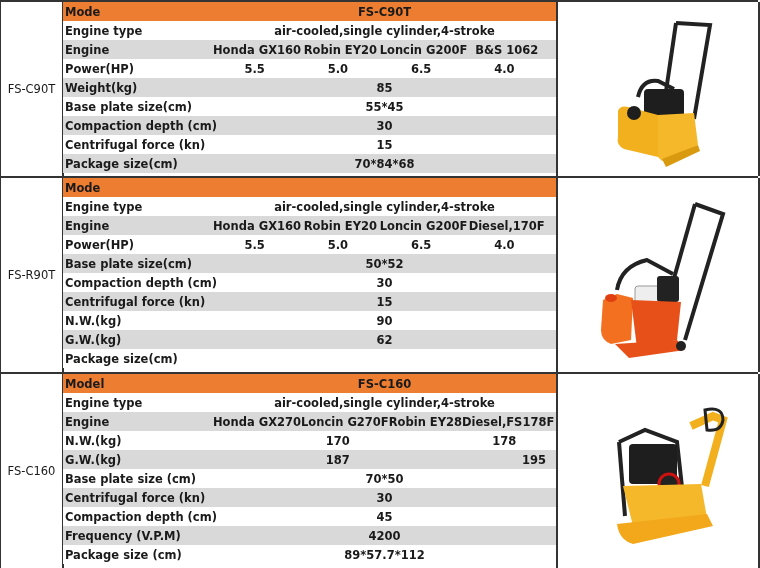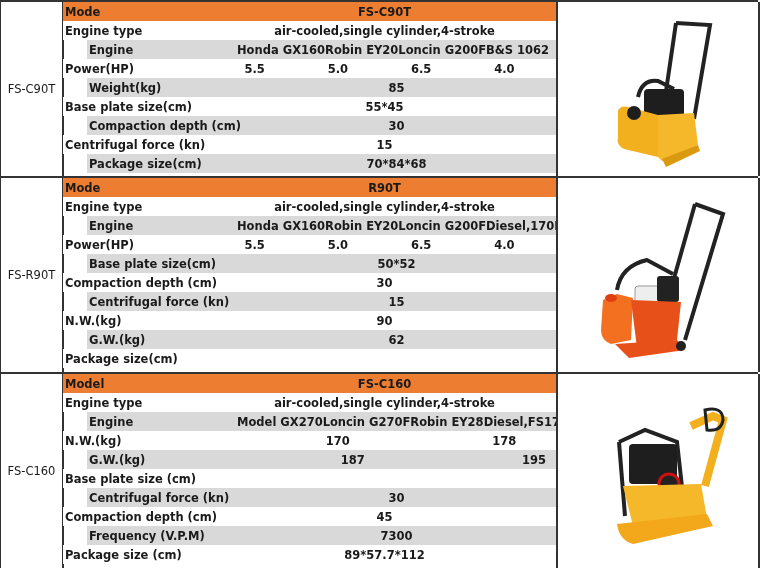--- a/index.html
+++ b/index.html
@@ -9,21 +9,21 @@
     .section.last { border-bottom:2px solid #333; }
     .model-col { position:absolute; left:0; top:0; bottom:0; width:61px;
                  border-left:1px solid #333; border-right:2px solid #333;
                  display:flex; align-items:center; justify-content:center;
                  font-size:11.5px; }
     .spec { position:absolute; left:63px; top:0; width:493px; }
     .img-col { position:absolute; left:556px; top:0; bottom:0; width:200px;
                border-left:2px solid #333; border-right:2px solid #333;
                display:flex; align-items:center; justify-content:center; background:#fff; }
     .row { height:19px; display:flex; align-items:center; position:relative;font-weight:bold; }
-    .row.g { background:#d9d9d9;margin-left:24px; }
+    .row.g { background:#d9d9d9; }
     .row.w { background:#ffffff; }
     .row.head { background:#ed7d31; }
     .row .lbl { position:absolute; left:2px; white-space:nowrap; }
     .row .center { position:absolute; left:150px; right:0; text-align:center; white-space:nowrap; }
     .row .cells { position:absolute; left:150px; right:10px; display:flex; }
     .row .cells span { flex:1; text-align:center; white-space:nowrap; }
     svg { display:block; }
   </style>
 </head>
 <body>
@@ -90,21 +90,20 @@
       <path d="M84 150 L120 136 L122 142 L88 158 Z" fill="#d99a10"></path>
     </svg>
   </div>
 </div>
 
 <div class="section" style="top:176px; height:194px;">
   <div class="model-col">FS-R90T</div>
   <div class="spec">
     <div class="row head">
       <span class="lbl">Mode</span>
-      <span class="center">R90T</span>
     </div>
     <div class="row w">
       <span class="lbl">Engine type</span>
       <span class="center">air-cooled,single cylinder,4-stroke</span>
     </div>
     <div class="row g">
       <span class="lbl">Engine</span>
       <div class="cells">
         <span>Honda GX160</span>
         <span>Robin EY20</span>
@@ -168,21 +167,21 @@
       <span class="lbl">Model</span>
       <span class="center">FS-C160</span>
     </div>
     <div class="row w">
       <span class="lbl">Engine type</span>
       <span class="center">air-cooled,single cylinder,4-stroke</span>
     </div>
     <div class="row g">
       <span class="lbl">Engine</span>
       <div class="cells">
-        <span>Model GX270</span>
+        <span>Honda GX270</span>
         <span>Loncin G270F</span>
         <span>Robin EY28</span>
         <span>Diesel,FS178F</span>
       </div>
     </div>
     <div class="row w">
       <span class="lbl">N.W.(kg)</span>
       <div class="cells">
         <span style="flex:3;">170</span>
         <span style="flex:1;">178</span>
@@ -190,32 +189,33 @@
     </div>
     <div class="row g">
       <span class="lbl">G.W.(kg)</span>
       <div class="cells">
         <span style="flex:3;">187</span>
         <span style="flex:1;text-align:right;">195</span>
       </div>
     </div>
     <div class="row w">
       <span class="lbl">Base plate size (cm)</span>
+      <span class="center">70*50</span>
     </div>
     <div class="row g">
       <span class="lbl">Centrifugal force (kn)</span>
       <span class="center">30</span>
     </div>
     <div class="row w">
       <span class="lbl">Compaction depth (cm)</span>
       <span class="center">45</span>
     </div>
     <div class="row g">
       <span class="lbl">Frequency (V.P.M)</span>
-      <span class="center">7300</span>
+      <span class="center">4200</span>
     </div>
     <div class="row w">
       <span class="lbl">Package size (cm)</span>
       <span class="center">89*57.7*112</span>
     </div>
   </div>
   <div class="img-col">
     <svg width="170" height="170" viewBox="0 0 170 170">
       <path d="M118 40 L140 30 L150 34 L132 100" stroke="#f2b01e" stroke-width="8" fill="none"></path>
       <path d="M132 24 Q150 20 150 34 Q148 46 134 44 Z" fill="none" stroke="#222" stroke-width="3"></path>

